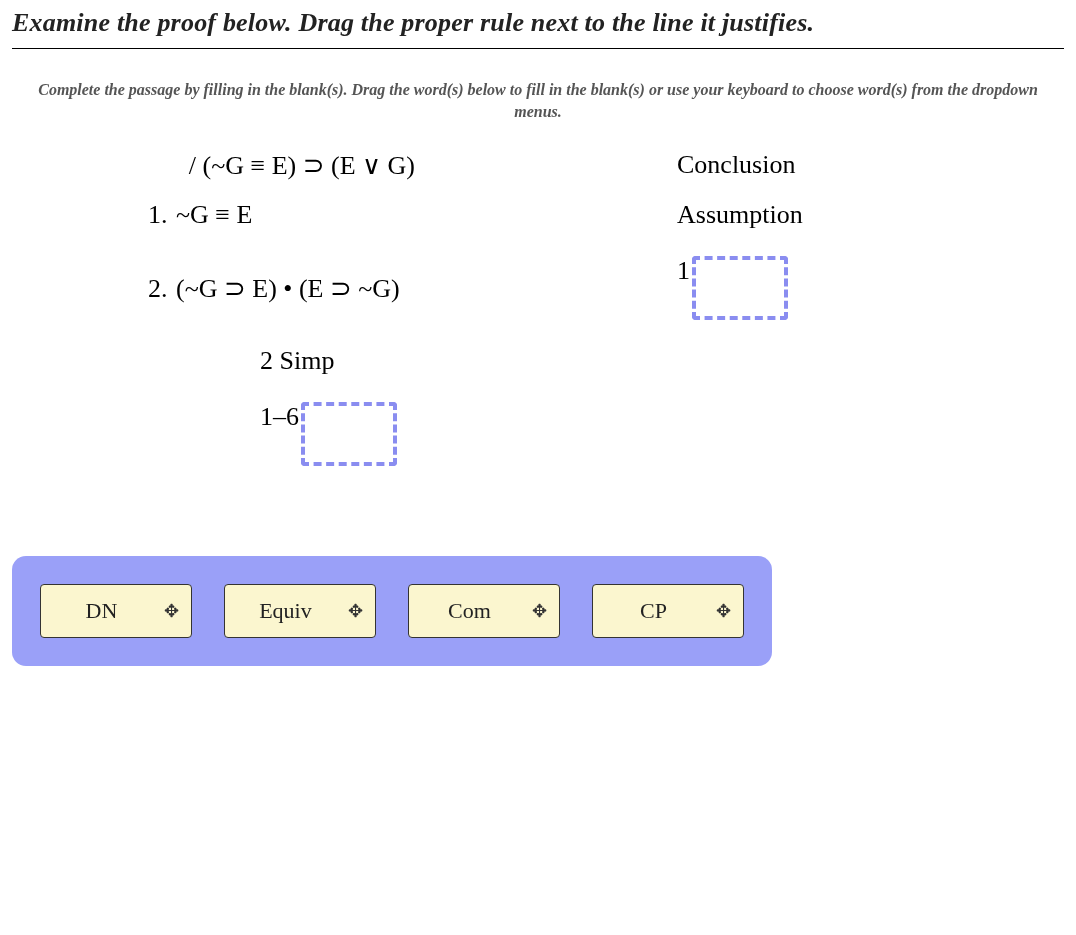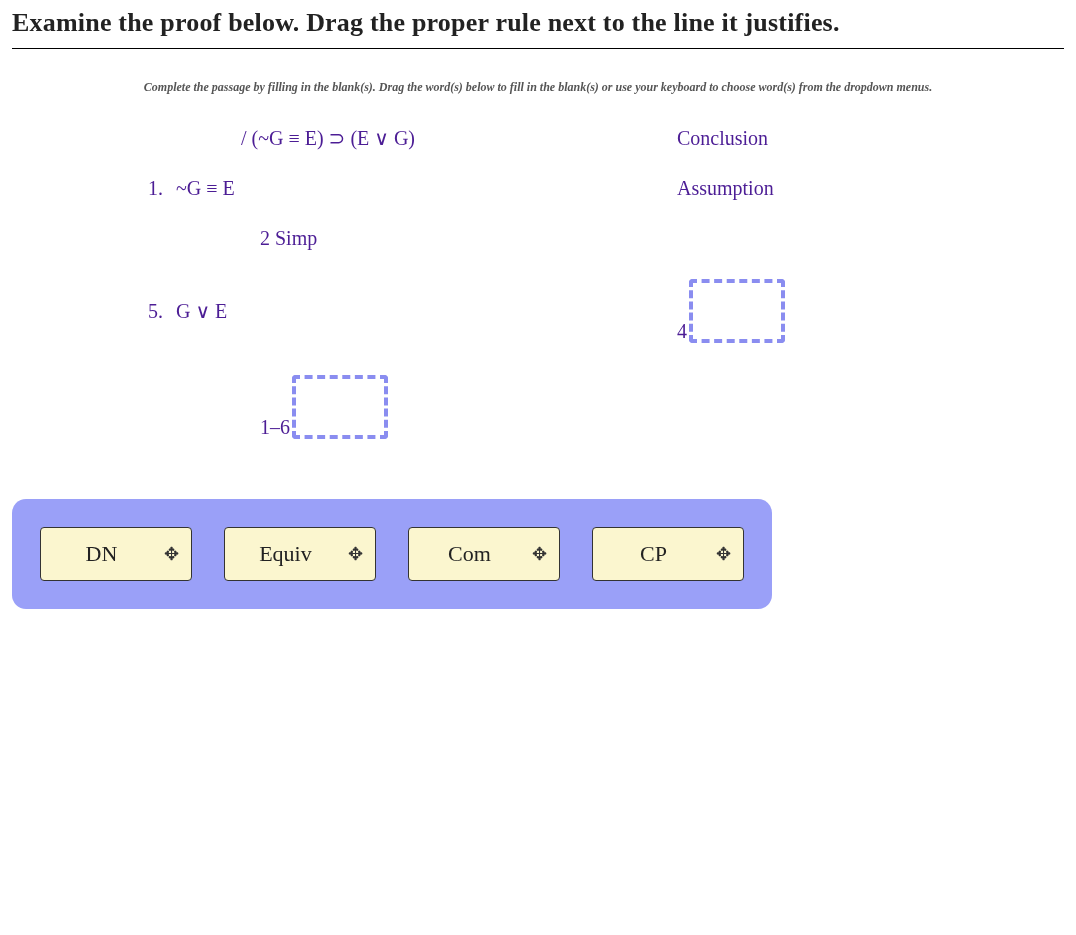--- a/index.html
+++ b/index.html
@@ -7,69 +7,70 @@
     font-family: Georgia, 'Times New Roman', serif;
     background: #fff;
     color: #222;
     width: 1076px;
     padding: 8px 12px;
   }
   .title {
     font-size: 26px;
     margin-bottom: 10px;
     letter-spacing: 0.2px;
+    font-style: italic;
   }
   .hr {
     border: none;
     border-top: 1px solid #000;
     margin-bottom: 12px;
   }
   .instructions {
     font-style: italic;
     font-weight: bold;
-    font-size: 12px;
+    font-size: 16px;
     text-align: center;
     color: #555;
     padding: 0 8px 18px 8px;
     line-height: 1.35;
     margin-top: 30px;
   }
   .proof-grid {
     width: 100%;
-    font-size: 20px;
-    color: #4c1d95;
+    font-size: 26px;
+    color: #000000;
   }
   .row {
     display: flex;
     align-items: center;
     min-height: 50px;
   }
   .row.tall { min-height: 96px; }
   .col-left {
     width: 417px;
     padding-left: 136px;
   }
   .col-left.conc { padding-left: 0; text-align: right; padding-right: 14px; }
   .col-right {
     flex: 1;
     padding-left: 248px;
     display: flex;
-    align-items: flex-end;
+    align-items: flex-start;
     gap: 2px;
   }
   .drop {
     display: inline-block;
     width: 96px;
     height: 64px;
     border: 4px dashed #8a8df0;
     border-radius: 4px;
     vertical-align: middle;
   }
   .chips-tray {
-    margin-top: 44px;
+    margin-top: 74px;
     background: #9aa0f8;
     border-radius: 14px;
     padding: 28px 28px;
     display: flex;
     gap: 32px;
     width: 760px;
   }
   .chip {
     background: #fbf6cf;
     border: 1px solid #333;
@@ -107,30 +108,30 @@
     </div>
   </div>
 
   <div id="rows">
       <div class="row">
         <div class="col-left"><span class="num">1.</span><span>~G ≡ E</span></div>
         <div class="col-right">
           <span>Assumption</span>
         </div>
       </div>
+      <div class="row tall">
+        <div class="col-left"><span class="num">2.</span><span>(~G ⊃ E) • (E ⊃ ~G)</span></div>
+        <div class="col-right">
+          <span>1</span>
+          <span class="drop"></span>
+        </div>
+      </div>
       <div class="row">
         <div class="col-right">
           <span>2 Simp</span>
-        </div>
-      </div>
-      <div class="row tall">
-        <div class="col-left"><span class="num">5.</span><span>G ∨ E</span></div>
-        <div class="col-right">
-          <span>4</span>
-          <span class="drop"></span>
         </div>
       </div>
       <div class="row tall">
         <div class="col-right">
           <span>1–6</span>
           <span class="drop"></span>
         </div>
       </div>
     </div>
 

